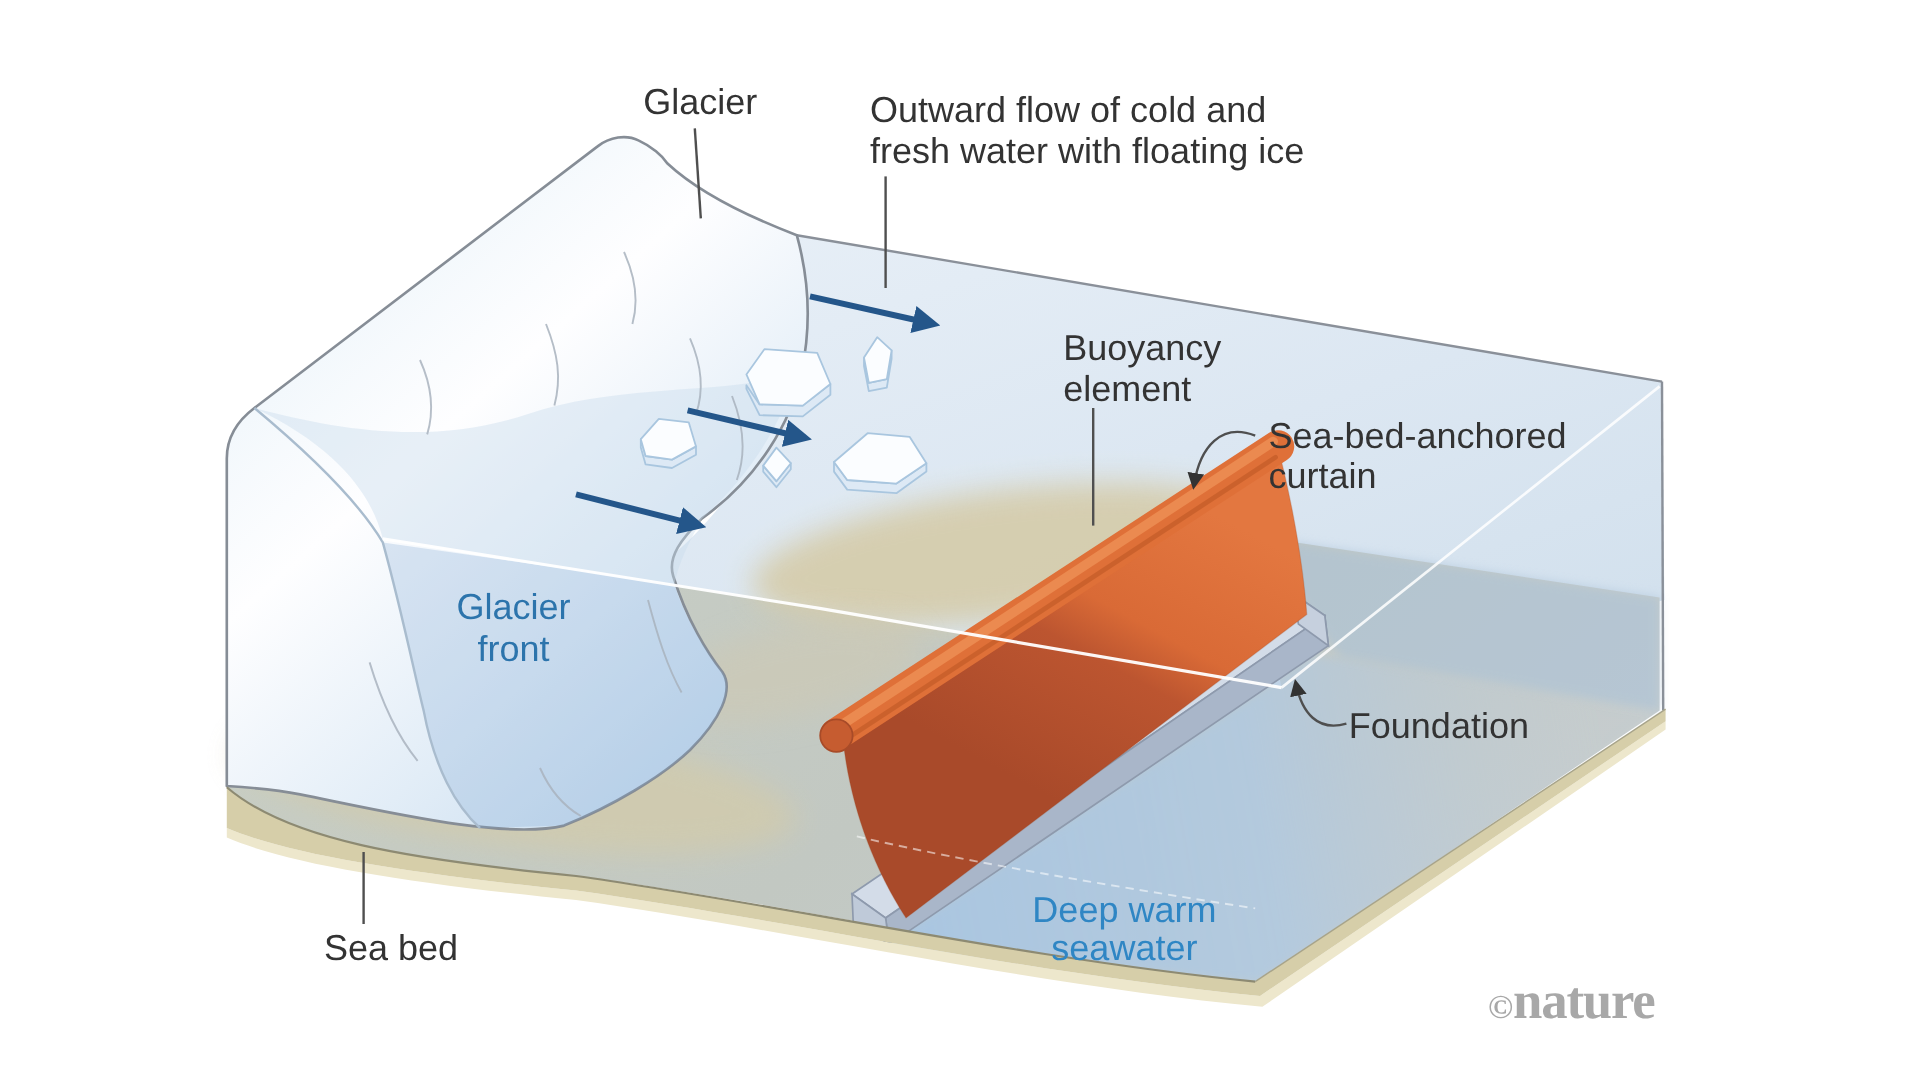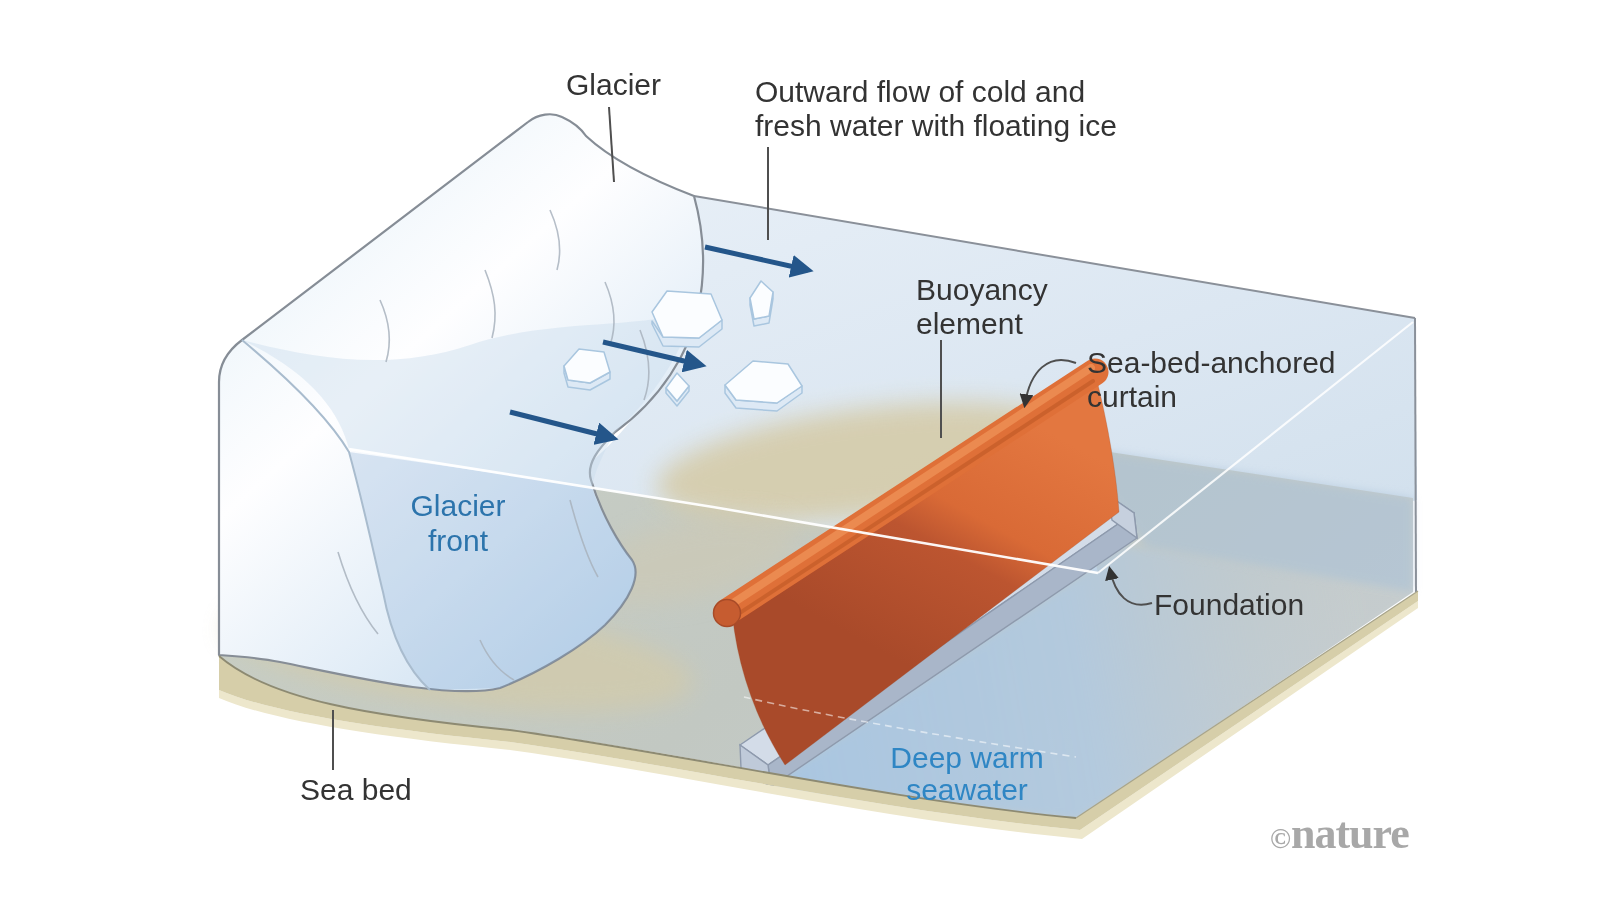--- a/index.html
+++ b/index.html
@@ -1,17 +1,17 @@
 <!DOCTYPE html>
 <html><head>
 <meta charset="utf-8">
 <style>
   html,body{margin:0;padding:0;background:#ffffff;}
   .stage{position:relative;width:1468px;height:900px;background:#ffffff;overflow:hidden;
-         font-family:"Liberation Sans", sans-serif;padding-left:30px;}
+         font-family:"Liberation Sans", sans-serif;}
   svg{display:block}
   .lbl{font-family:"Liberation Sans", sans-serif;font-size:30px;fill:#333333;}
   .lbl-blue{font-family:"Liberation Sans", sans-serif;font-size:30px;fill:#2C74AC;}
   .lbl-blue2{font-family:"Liberation Sans", sans-serif;font-size:30px;fill:#2F86C4;}
   .leader{stroke:#4f4f4f;stroke-width:2;fill:none;}
   .wm{font-family:"Liberation Serif", serif;font-weight:bold;fill:#A8A8A8;}
 </style>
 </head>
 <body>
 

